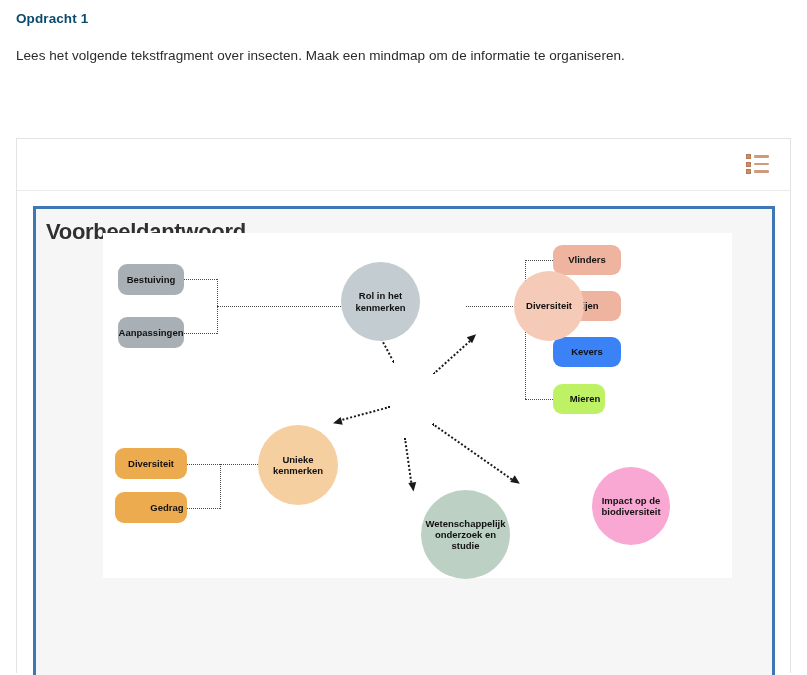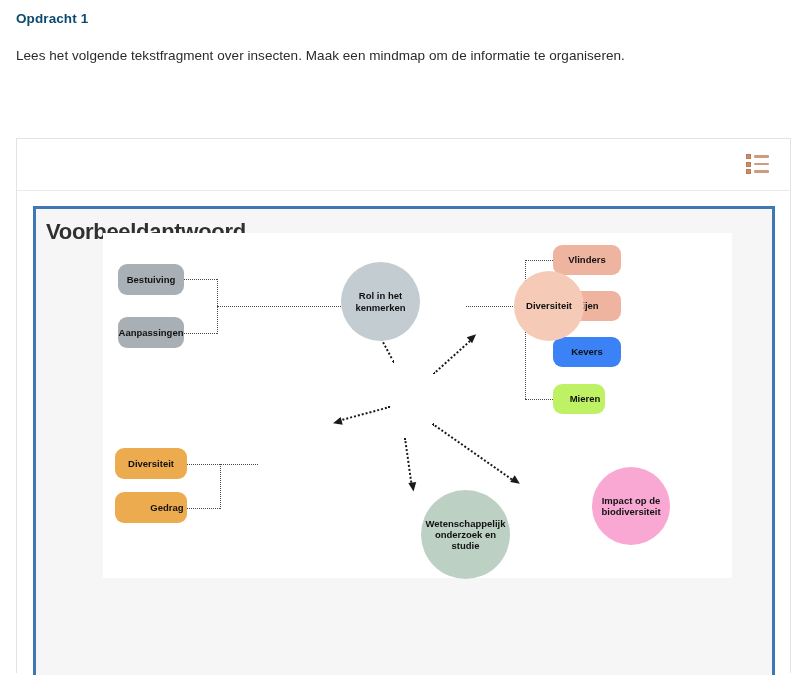--- a/index.html
+++ b/index.html
@@ -208,20 +208,23 @@
         </div>
 
         <div class="node circle" style="left:238px; top:29px; width:79px; height:79px; background:#c3ccd1;">
           <span>Rol in het kenmerken</span>
         </div>
 
         <div class="node circle" style="left:411px; top:38px; width:70px; height:70px; background:#f5cbb7;">
           <span>Diversiteit</span>
         </div>
 
+        <div class="node circle" style="left:155px; top:192px; width:80px; height:80px; background:#f5cf9f;">
+          <span>Unieke kenmerken</span>
+        </div>
 
         <div class="node circle" style="left:318px; top:257px; width:89px; height:89px; background:#bdd0c4;">
           <span>Wetenschappelijk onderzoek en studie</span>
         </div>
 
         <div class="node circle" style="left:489px; top:234px; width:78px; height:78px; background:#f9a8d4;">
           <span>Impact op de biodiversiteit</span>
         </div>
 
 

